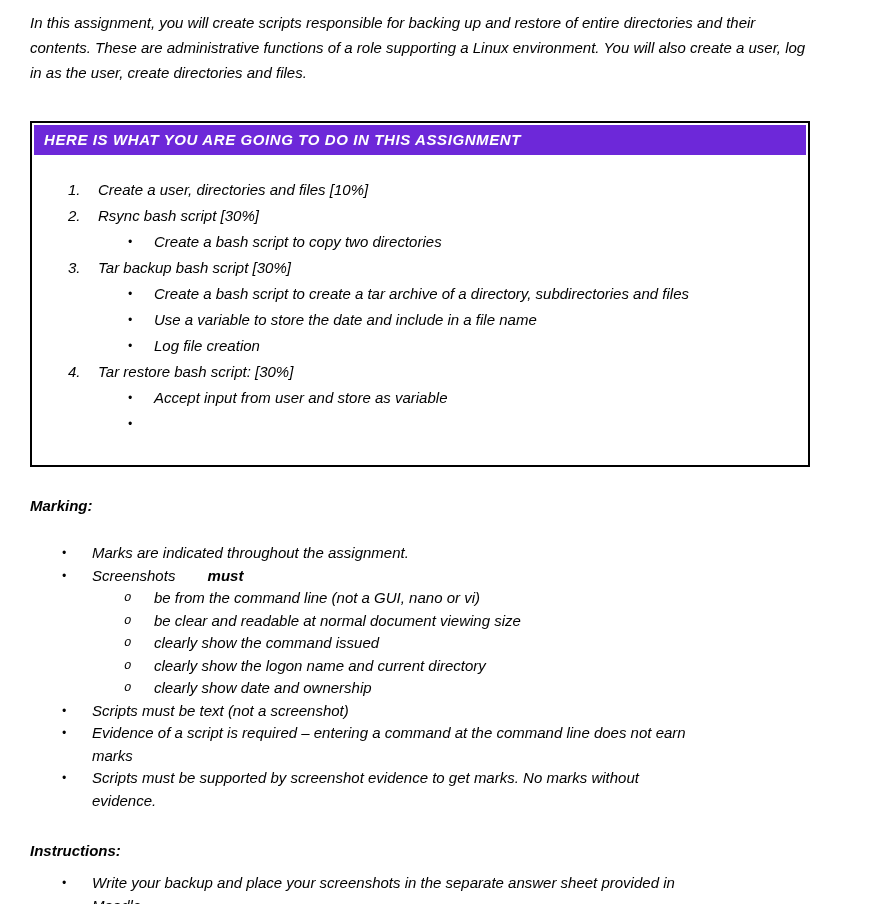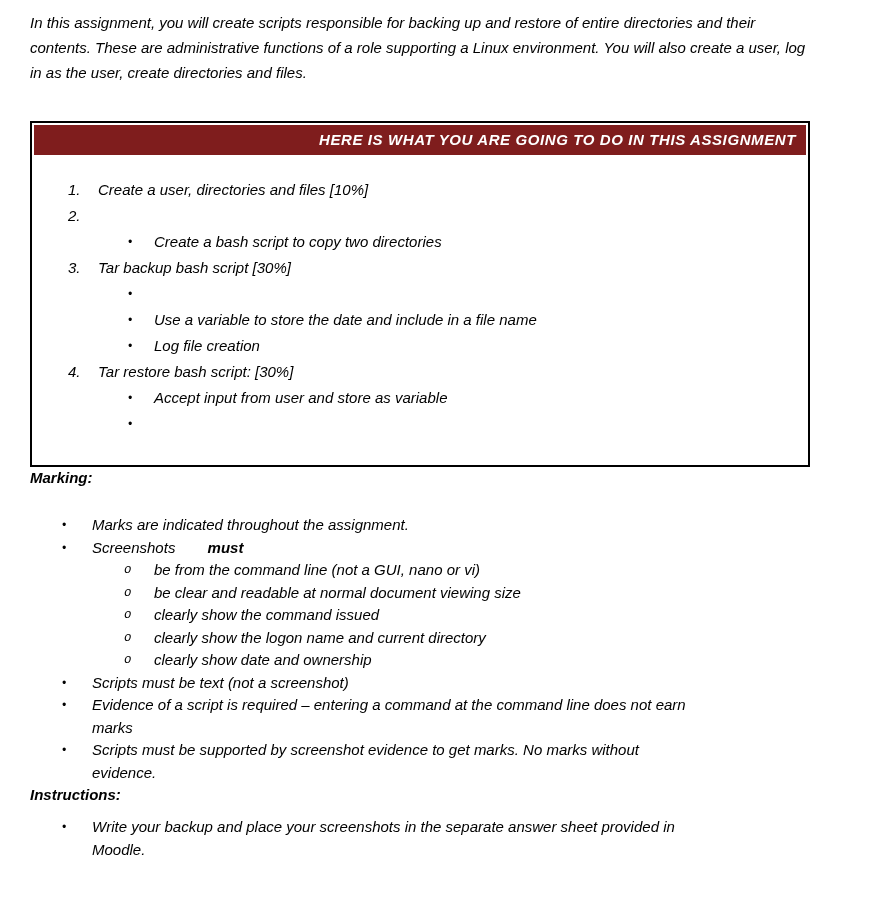--- a/index.html
+++ b/index.html
@@ -57,20 +57,21 @@
     width: 26px;
     flex: none;
   }
   .bullet-glyph { font-size: 12px; }
   .circle-glyph {
     font-size: 12.5px;
     font-family: "Liberation Mono", monospace;
   }
   .section-heading {
     font-weight: 700;
+    margin-top: 28px;
     line-height: 22px;
   }
   .m-list {
     margin-top: 25px;
     line-height: 22.5px;
   }
   .m-row { display: flex; }
   .m-row > .marker { width: 30px; }
   .m-indent { margin-left: 32px; }
   .m-sub-indent { margin-left: 94px; }
@@ -81,45 +82,47 @@
   b { font-weight: 700; margin-left: 28px; }
 </style>
 </head>
 <body>
 
 <div class="page">
 
   <p class="intro">In this assignment, you will create scripts responsible for backing up and restore of entire directories and their contents. These are administrative functions of a role supporting a Linux environment. You will also create a user, log in as the user, create directories and files.</p>
 
   <div class="assignment-box">
-    <div class="box-header" style="background-color: #7f1d1d; text-align: right;">HERE IS WHAT YOU ARE GOING TO DO IN THIS ASSIGNMENT</div>
+    <div class="box-header" style="background-color: #6d28d9;">HERE IS WHAT YOU ARE GOING TO DO IN THIS ASSIGNMENT</div>
 
     <div class="box-body">
 
       <div class="num-row">
         <span class="num">1.</span>
         <span>Create a user, directories and files [10%]</span>
       </div>
 
       <div class="num-row">
         <span class="num">2.</span>
+        <span>Rsync bash script [30%]</span>
       </div>
 
       <div class="sub-row">
         <span class="marker bullet-glyph">•</span>
         <span>Create a bash script to copy two directories</span>
       </div>
 
       <div class="num-row">
         <span class="num">3.</span>
         <span>Tar backup bash script [30%]</span>
       </div>
 
       <div class="sub-row">
         <span class="marker bullet-glyph">•</span>
+        <span>Create a bash script to create a tar archive of a directory, subdirectories and files</span>
       </div>
 
       <div class="sub-row">
         <span class="marker bullet-glyph">•</span>
         <span>Use a variable to store the date and include in a file name</span>
       </div>
 
       <div class="sub-row">
         <span class="marker bullet-glyph">•</span>
         <span>Log file creation</span>

